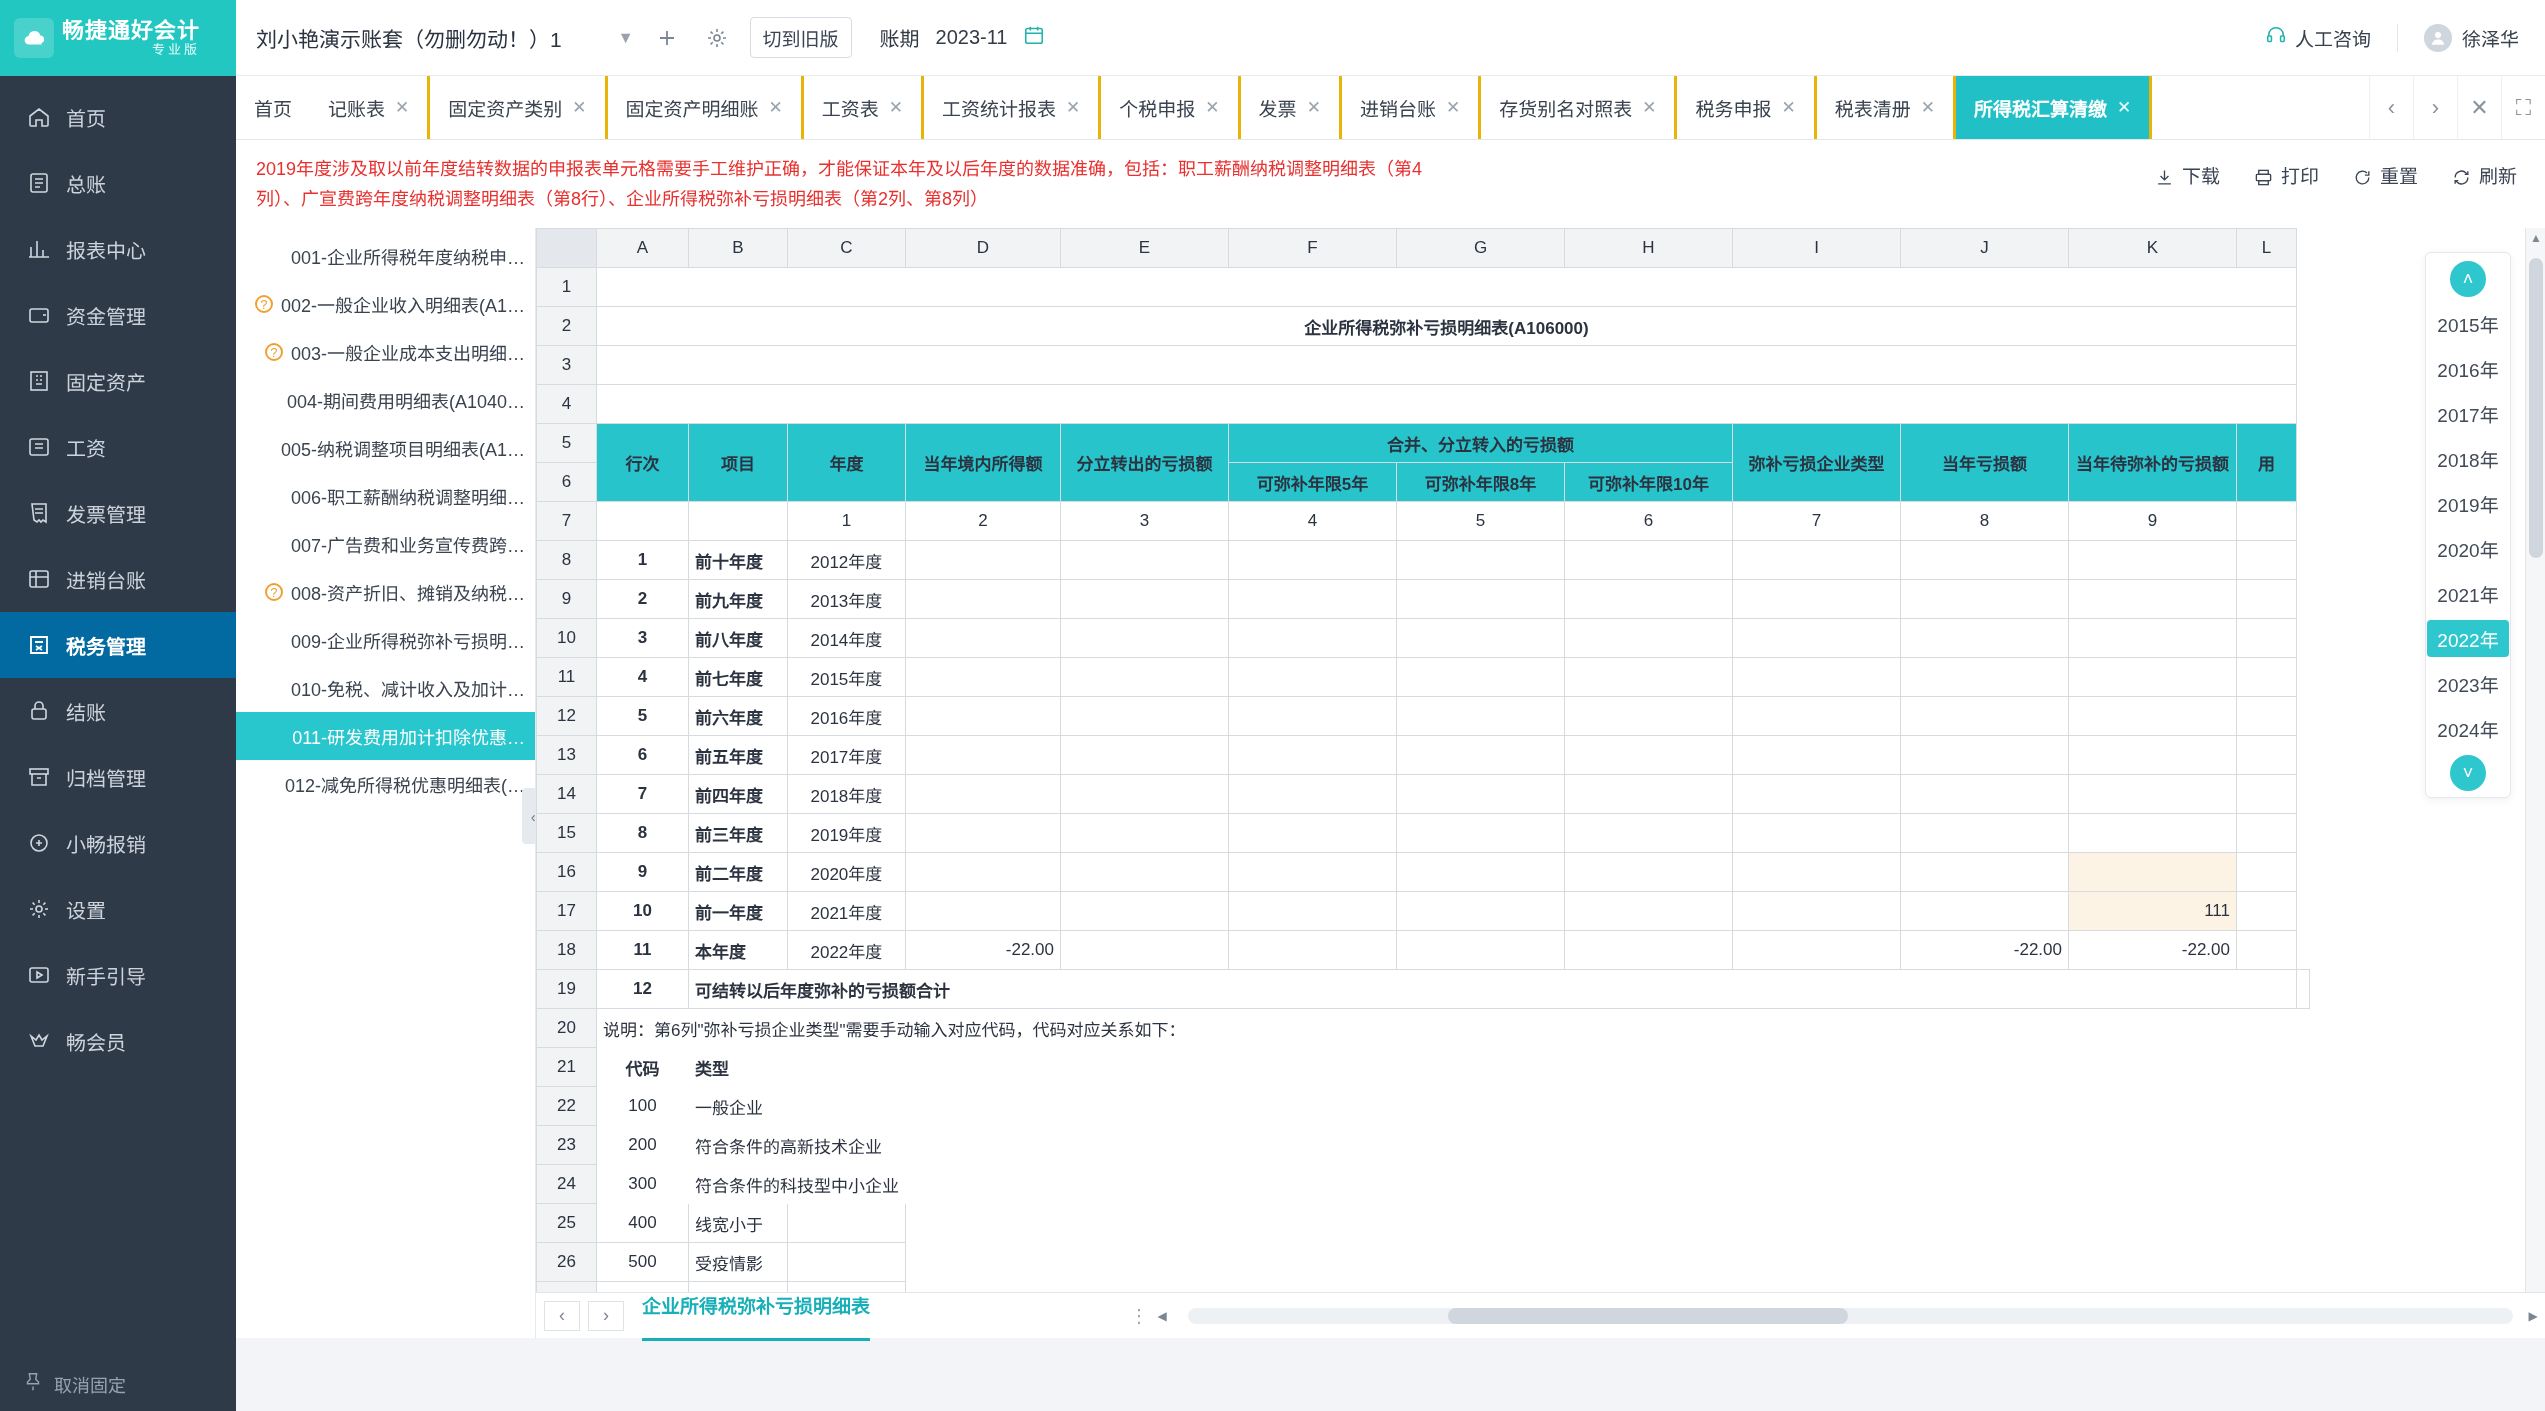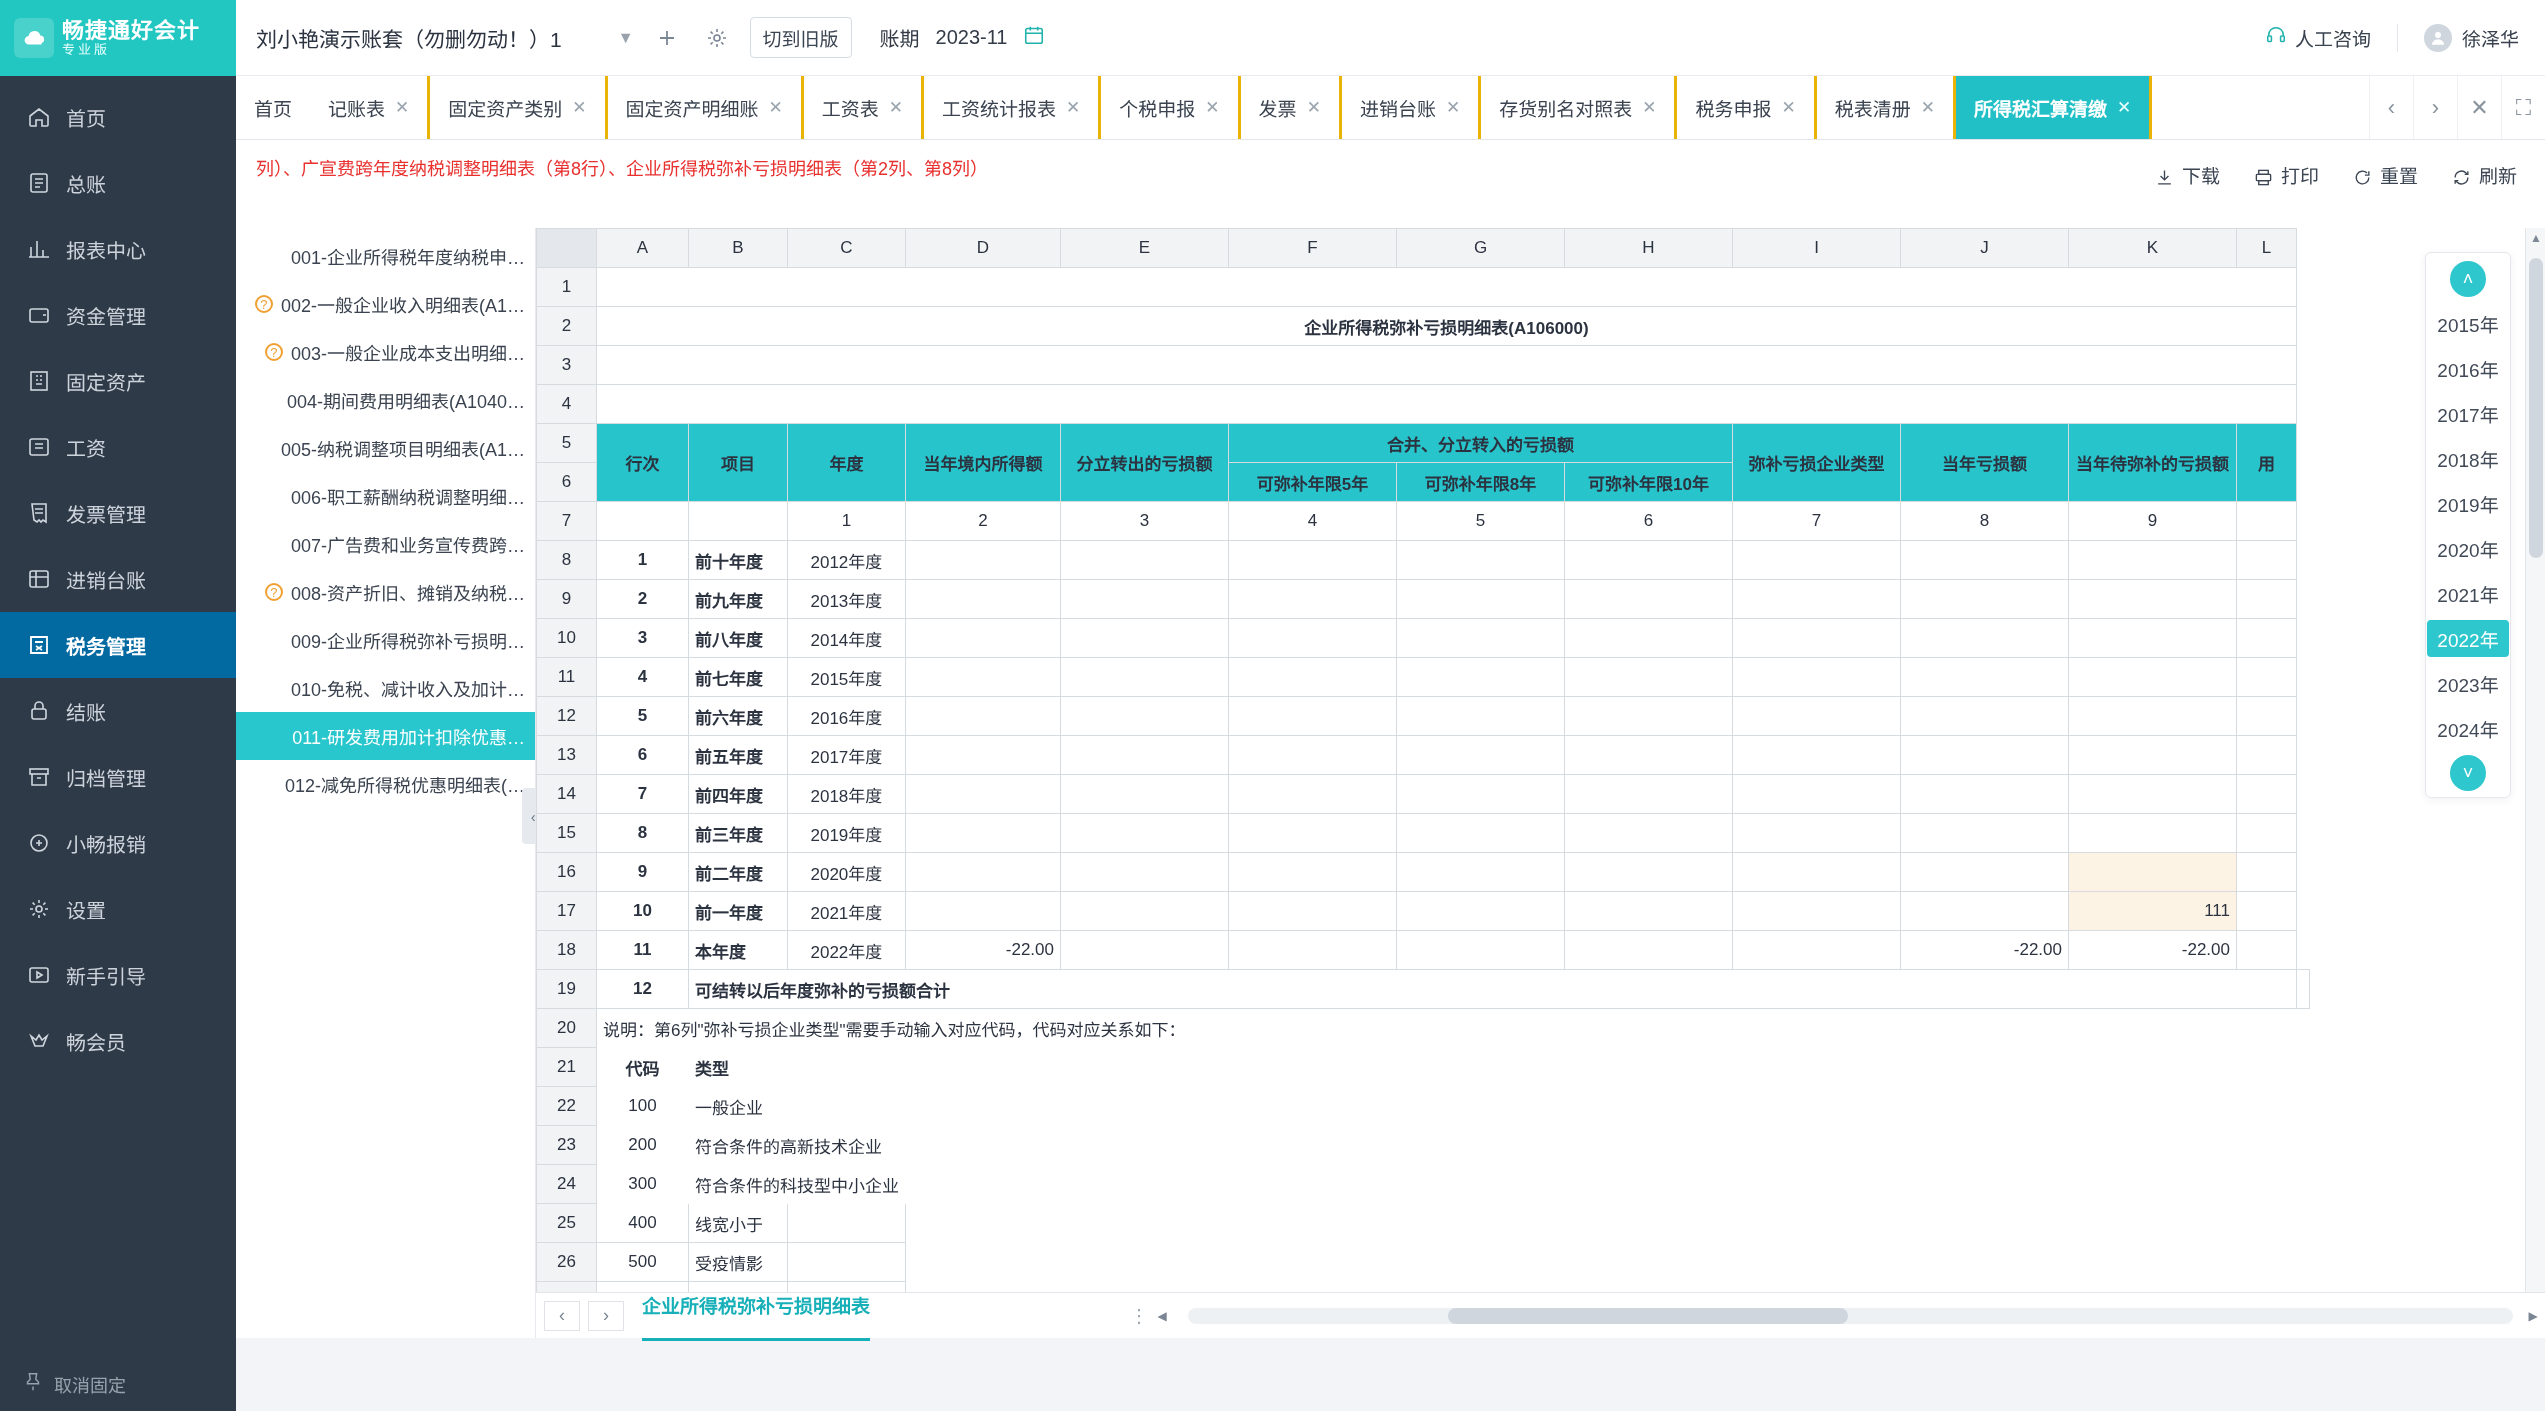--- a/index.html
+++ b/index.html
@@ -7,21 +7,21 @@
     width: 2545px; height: 1411px;
     font-family: "Liberation Sans", "DejaVu Sans", sans-serif;
     background: #f2f4f7;
     overflow: hidden;
   }
   .app { position: relative; width: 2545px; height: 1411px; display: flex; }
 
   
   .sidebar {
     width: 236px; height: 1411px; background: #2f3a48; flex: none;
-    position: relative; color: #c8ced6;
+    position: relative; color: #c8ced6; text-align: right;
   }
   .logo-box {
     height: 76px; background: #21c7c0; display: flex; align-items: center;
     padding-left: 14px; gap: 8px;
   }
   .logo-mark {
     width: 40px; height: 40px; border-radius: 6px; background: rgba(255,255,255,.18);
     display: flex; align-items: center; justify-content: center;
   }
   .logo-text { display: flex; flex-direction: column; line-height: 1.15; }
@@ -446,20 +446,21 @@
       </div>
       <div class="tab-ctrls">
         <div class="tab-ctrl">‹</div>
         <div class="tab-ctrl">›</div>
         <div class="tab-ctrl">✕</div>
         <div class="tab-ctrl">⛶</div>
       </div>
     </div>
 
     <div class="notice">
+      <div>2019年度涉及取以前年度结转数据的申报表单元格需要手工维护正确，才能保证本年及以后年度的数据准确，包括：职工薪酬纳税调整明细表（第4</div>
       <div>列）、广宣费跨年度纳税调整明细表（第8行）、企业所得税弥补亏损明细表（第2列、第8列）</div>
       <div class="notice-actions">
         <span>
           <span>
             <svg width="19" height="19" viewBox="0 0 24 24" fill="none" stroke="currentColor" stroke-width="1.7">
                 <path d="M12 3v11M7 10l5 5 5-5M4 20h16"></path>
               </svg>
           </span>
           <span>下载</span>
         </span>

